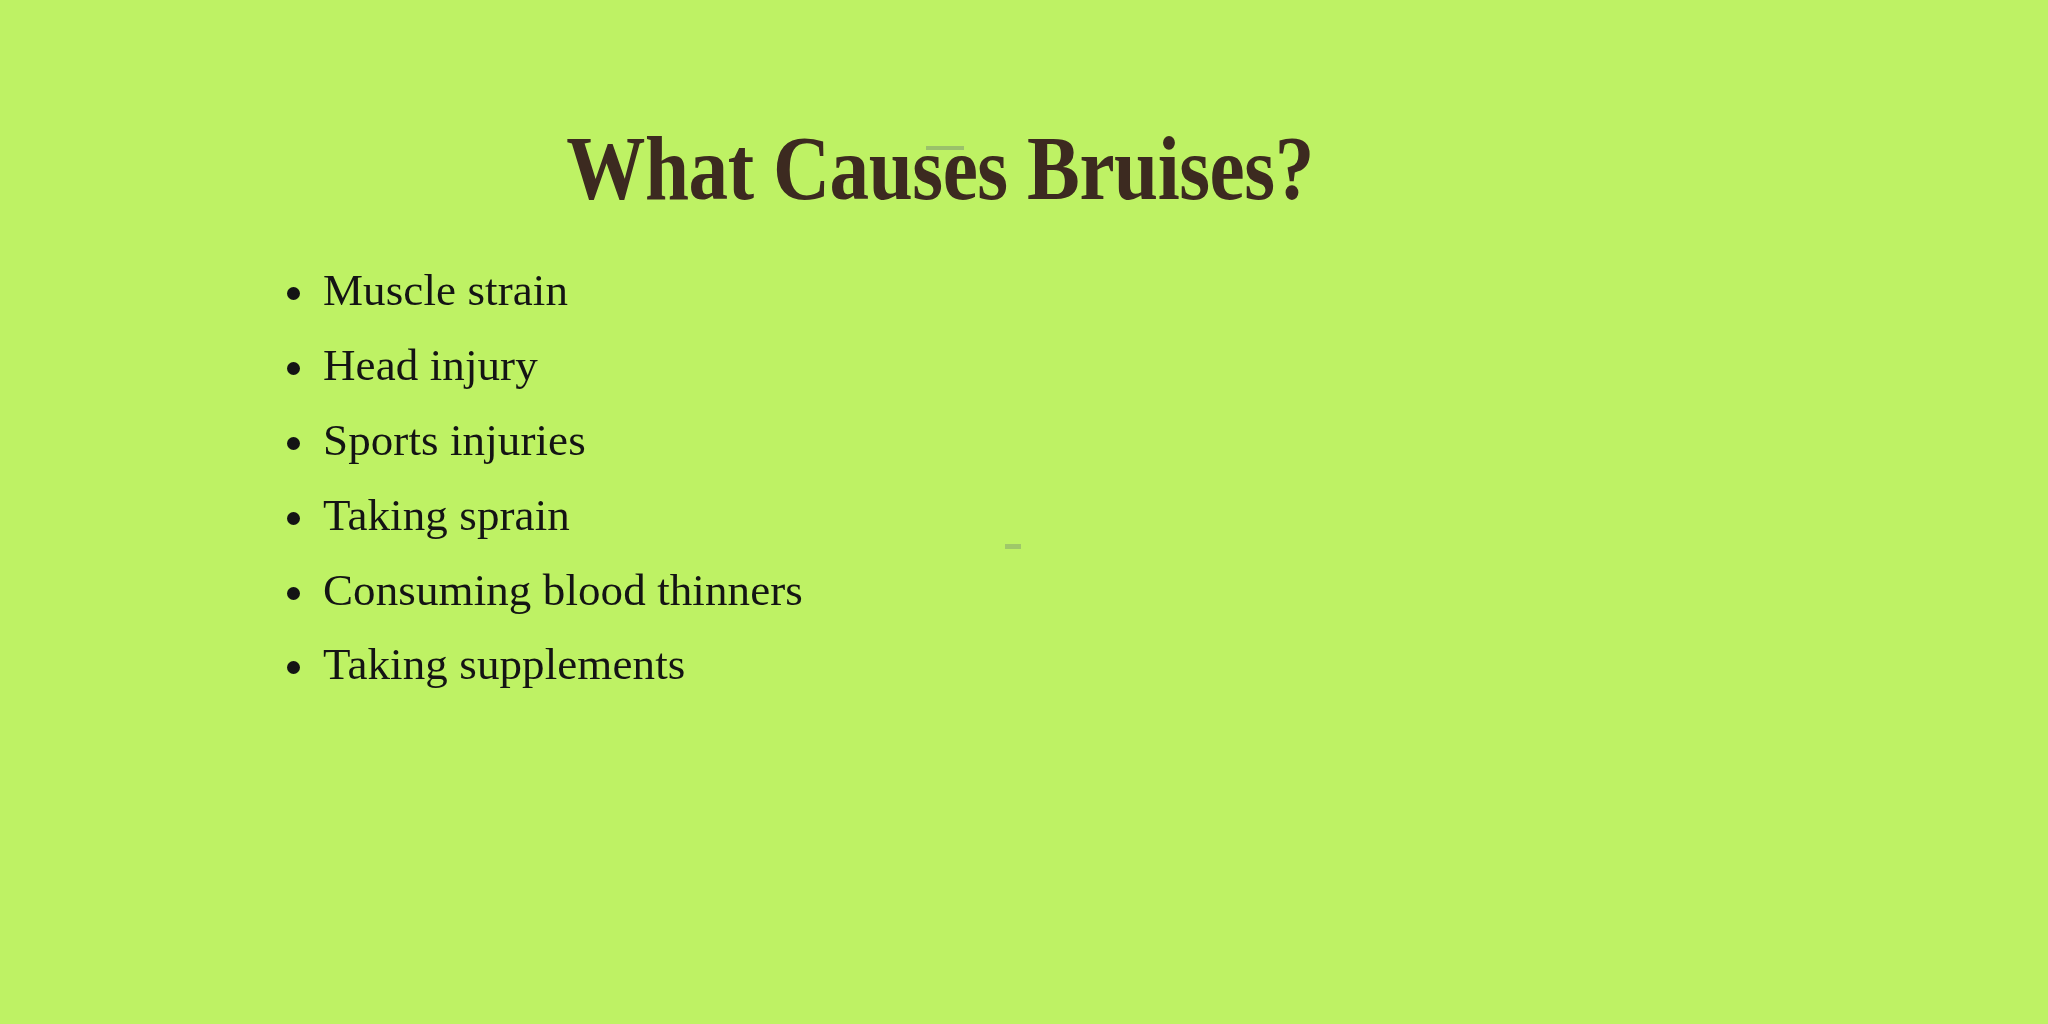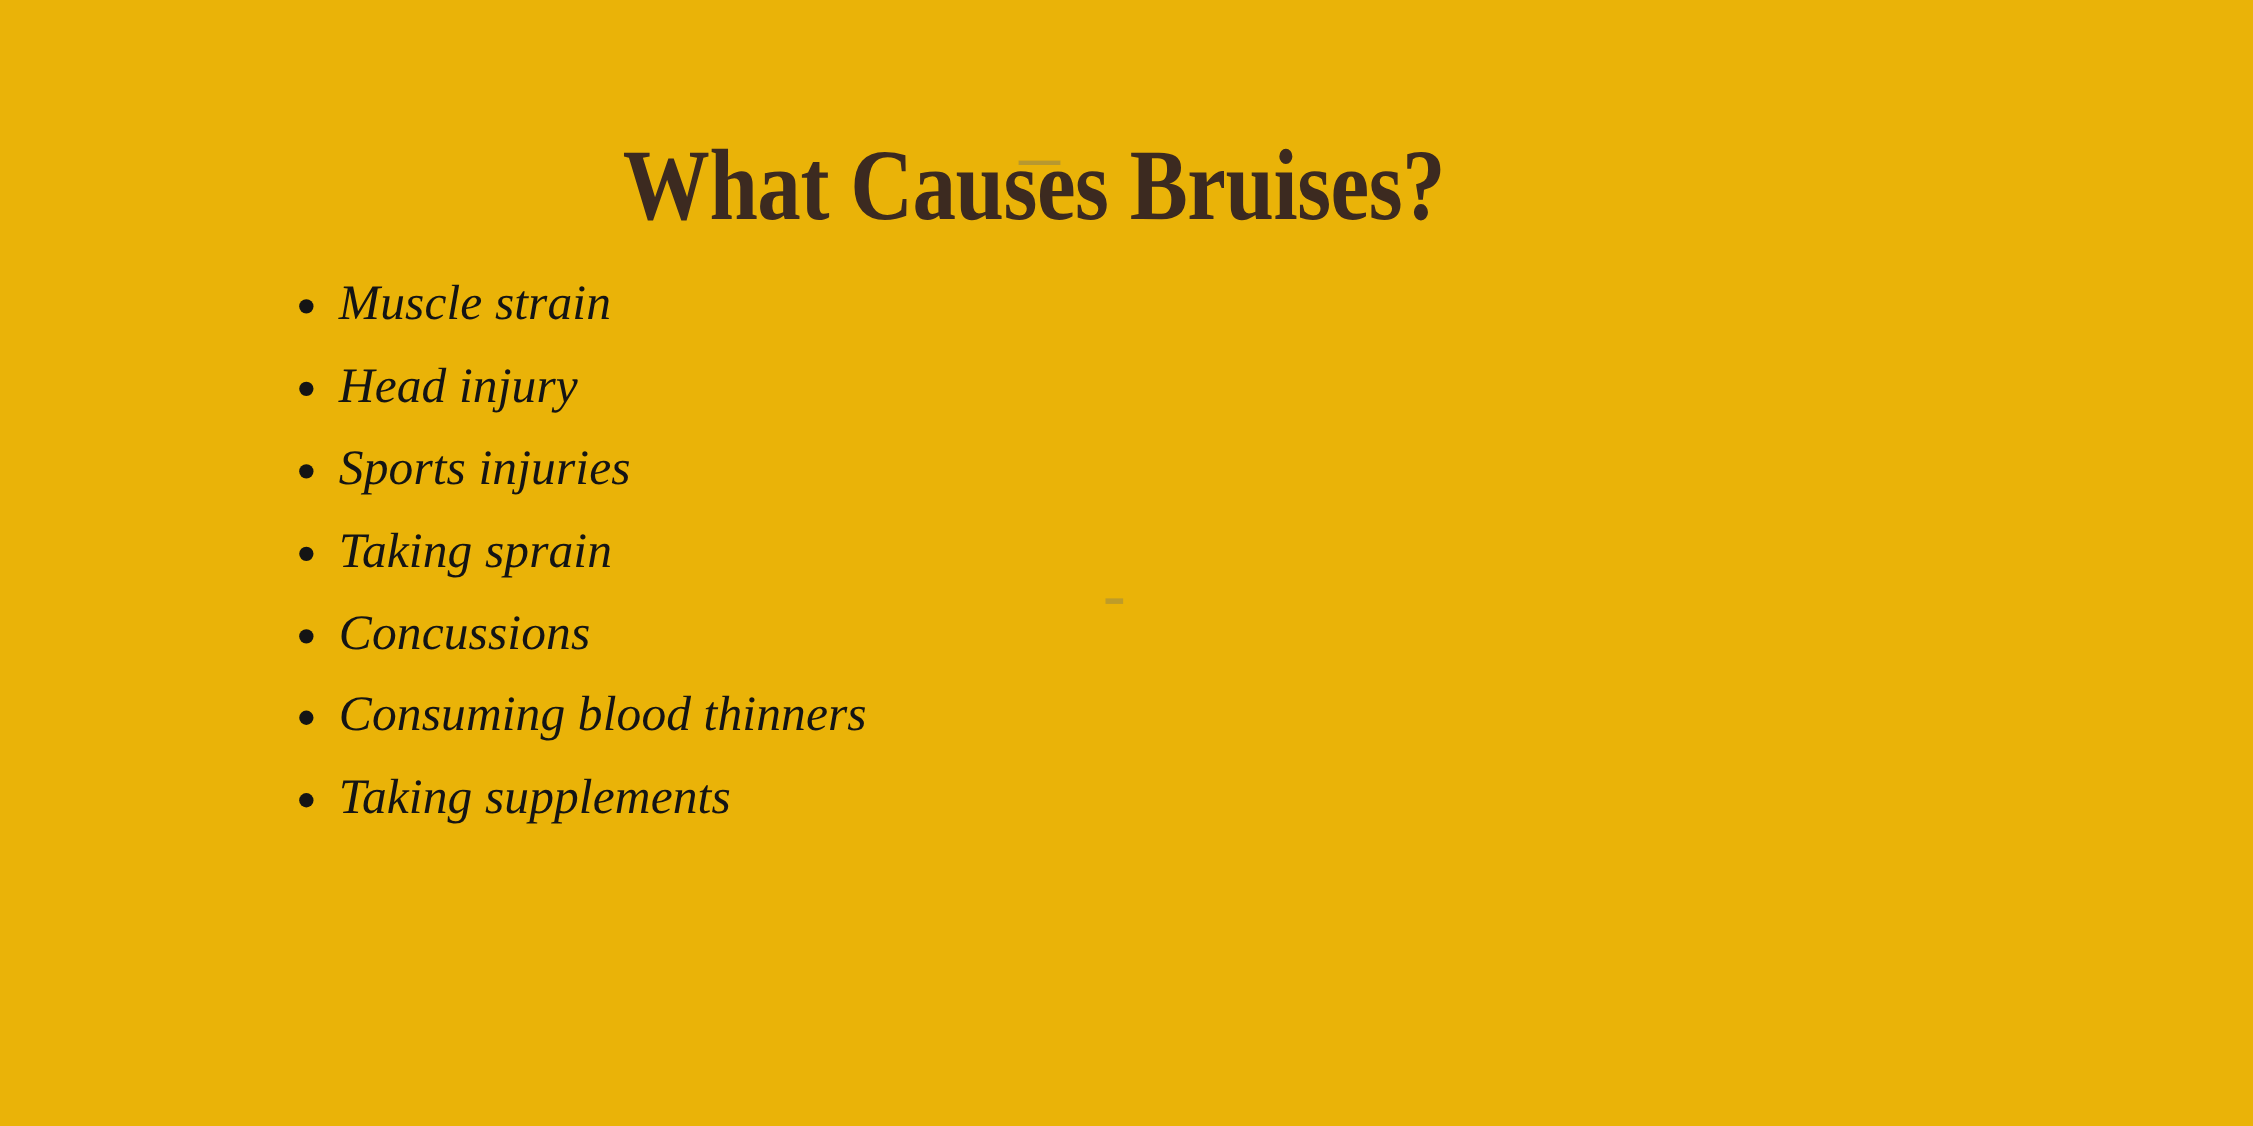--- a/index.html
+++ b/index.html
@@ -11,21 +11,21 @@
     height: 1024px;
     background: #d9e4ef;
     font-family: "Liberation Serif", "DejaVu Serif", serif;
     overflow: hidden;
   }
 
   .slide {
     position: relative;
     width: 2048px;
     height: 1024px;
-    background: #eab308;
+    background: #bef264;
     box-sizing: border-box;
   }
 
   .slide-title {
     position: absolute;
     left: 0;
     top: 58px;
     width: 1880px;
     text-align: center;
     font-family: "Liberation Serif", "DejaVu Serif", serif;
@@ -37,24 +37,23 @@
     transform: scaleX(0.86);
     transform-origin: center center;
     white-space: nowrap;
   }
 
   .bullet-list {
     position: absolute;
     left: 262px;
     top: 248px;
     width: 1560px;
-    margin: 0;
+    margin: 15px;
     padding: 0;
     list-style: none;
-    font-style: italic;
   }
 
   .bullet-item {
     position: relative;
     padding-left: 46px;
     margin: 0 0 20px 0;
     font-family: "Liberation Serif", "DejaVu Serif", serif;
     font-size: 45px;
     line-height: 1.22;
     color: #141414;
@@ -114,23 +113,20 @@
     <li class="bullet-item">
       <span>Head injury</span>
     </li>
     <li class="bullet-item">
       <span>Sports injuries</span>
     </li>
     <li class="bullet-item">
       <span>Taking sprain</span>
     </li>
     <li class="bullet-item">
-      <span>Concussions</span>
-    </li>
-    <li class="bullet-item">
       <span>Consuming blood thinners</span>
     </li>
     <li class="bullet-item">
       <span>Taking supplements</span>
     </li>
   </ul>
 
   <div class="watermark-speck"></div>
 
 </div>

